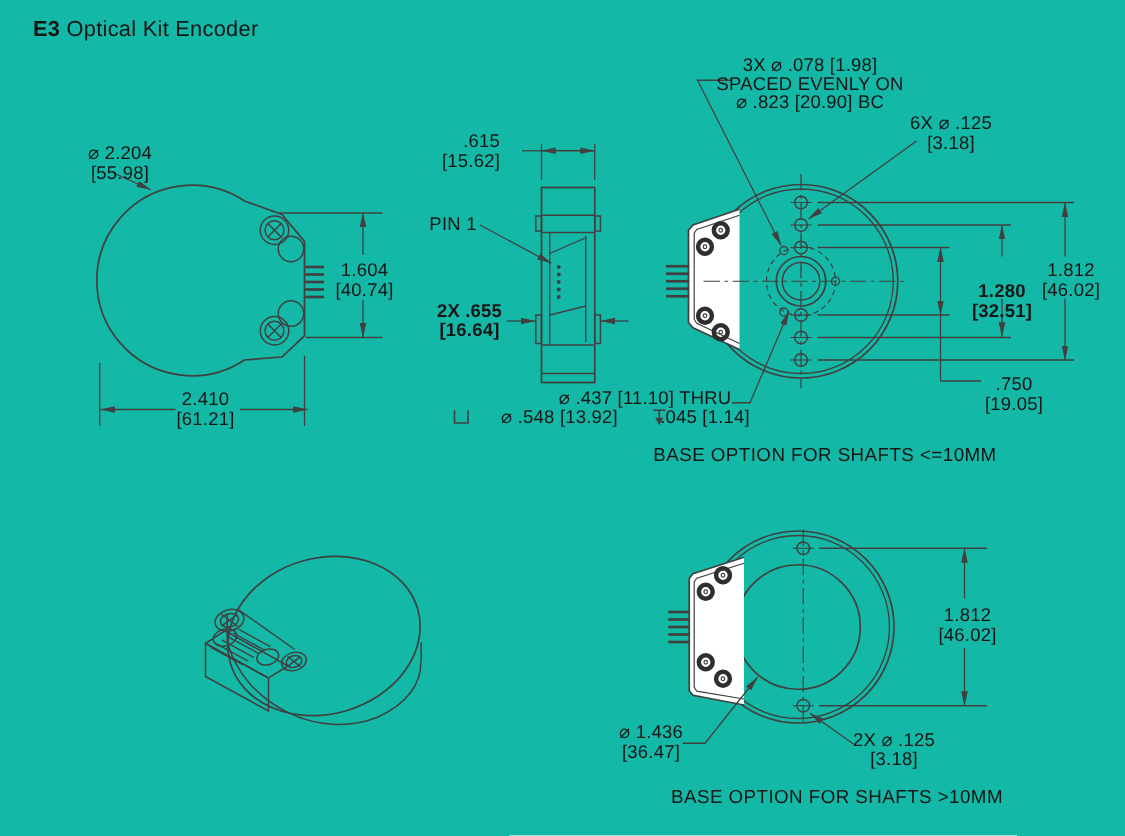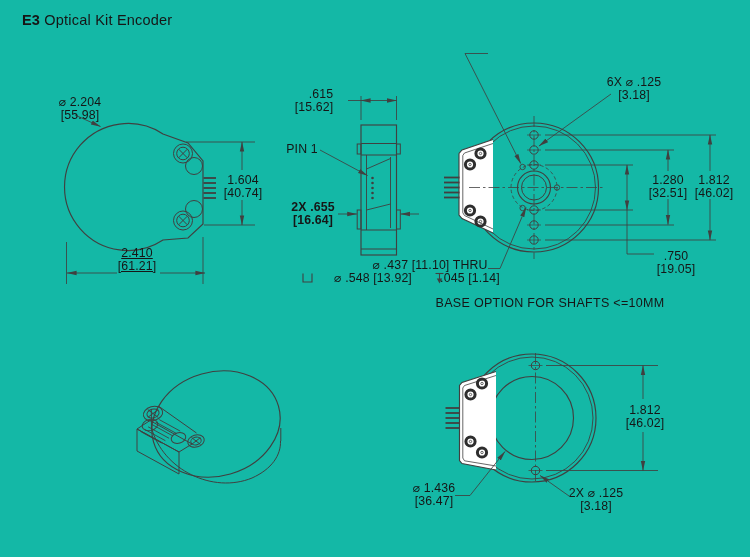--- a/index.html
+++ b/index.html
@@ -251,21 +251,21 @@
   </div>
 
   <div class="lbl" style="left:36px;top:96px;margin-left:44px;">
     <div>⌀ 2.204</div>
       <div>[55.98]</div>
   </div>
   <div class="lbl" style="left:243px;top:174px;">
     <div>1.604</div>
       <div>[40.74]</div>
   </div>
-  <div class="lbl" style="left:137px;top:247px;text-decoration:underline;">
+  <div class="lbl" style="left:137px;top:260px;">
     <div>2.410</div>
       <div>[61.21]</div>
   </div>
 
   <div class="lbl" style="left:314px;top:88px;text-align:right;">
     <div>.615</div>
       <div>[15.62]</div>
   </div>
   <div class="lbl" style="left:302px;top:143px;">
     <div>PIN 1</div>
@@ -277,25 +277,30 @@
   <div class="lbl" style="left:430px;top:258.5px;">
     <div>⌀ .437 [11.10] THRU</div>
   </div>
   <div class="lbl" style="left:373px;top:271.5px;">
     <div>⌀ .548 [13.92]</div>
   </div>
   <div class="lbl" style="left:470px;top:271.5px;">
     <div>.045 [1.14]</div>
   </div>
 
+  <div class="lbl" style="left:540px;top:37px;">
+    <div>3X ⌀ .078 [1.98]</div>
+    <div>SPACED EVENLY ON</div>
+    <div>⌀ .823 [20.90] BC</div>
+  </div>
   <div class="lbl" style="left:634px;top:76px;">
     <div>6X ⌀ .125</div>
       <div>[3.18]</div>
   </div>
-  <div class="lbl" style="left:668px;top:174px;">
+  <div class="lbl" style="left:668px;top:188px;font-weight:bold;">
     <div>1.280</div>
       <div>[32.51]</div>
   </div>
   <div class="lbl" style="left:714px;top:174px;">
     <div>1.812</div>
       <div>[46.02]</div>
   </div>
   <div class="lbl" style="left:676px;top:250px;">
     <div>.750</div>
       <div>[19.05]</div>
@@ -309,14 +314,17 @@
       <div>[46.02]</div>
   </div>
   <div class="lbl" style="left:434px;top:482px;">
     <div>⌀ 1.436</div>
       <div>[36.47]</div>
   </div>
   <div class="lbl" style="left:596px;top:487px;">
     <div>2X ⌀ .125</div>
       <div>[3.18]</div>
   </div>
+  <div class="lbl caption" style="left:558px;top:525px;">
+    <div>BASE OPTION FOR SHAFTS &gt;10MM</div>
+  </div>
 
 </div>
 
 </body></html>

